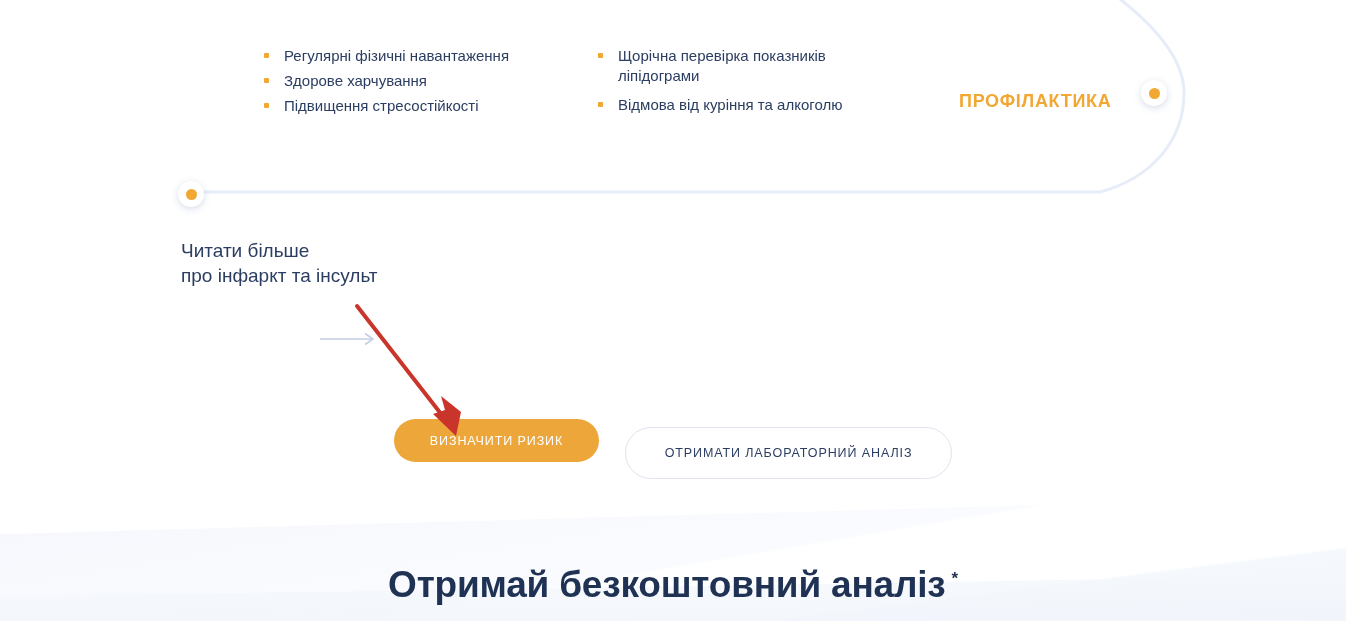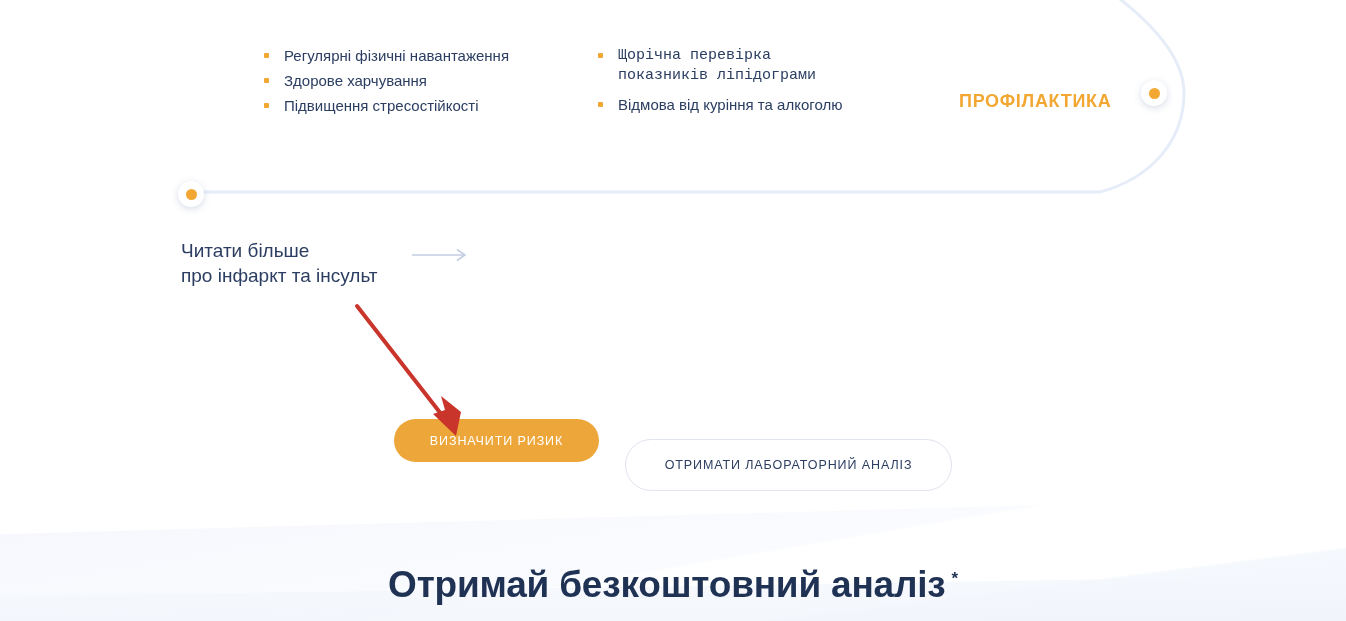--- a/index.html
+++ b/index.html
@@ -132,23 +132,24 @@
     border-radius: 1px;
     background: #f2a733;
   }
 
   
   .readmore {
     position: absolute;
     left: 181px;
     top: 238px;
     display: flex;
-    align-items: flex-start;
+    align-items: flex-end;
     gap: 34px;
     cursor: pointer;
+    flex-direction: column;
   }
   .readmore-text {
     font-size: 19px;
     line-height: 25px;
     color: #2b3d61;
     white-space: pre-line;
   }
   .readmore-arrow {
     margin-top: 10px;
   }
@@ -173,21 +174,21 @@
     width: 205px;
     height: 43px;
     border-radius: 26px;
     background: #eda63a;
     color: #ffffff;
     font-size: 12.5px;
     letter-spacing: 0.9px;
     font-weight: 400;
   }
   .btn-secondary {
-    margin-top: 20px;
+    margin-top: 8px;
     width: 327px;
     height: 52px;
     border-radius: 26px;
     background: #ffffff;
     border: 1px solid #dfe4ee;
     color: #2b3d61;
     font-size: 12.5px;
     letter-spacing: 0.9px;
   }
 
@@ -252,21 +253,21 @@
       </li>
       <li>
         <span class="dot"></span>
         <span>Підвищення стресостійкості</span>
       </li>
     </ul>
   </div>
 
   <div class="bullets col-b">
     <ul>
-      <li style="max-width:245px;margin-bottom:9px;font-family:Liberation Mono, monospace;">
+      <li style="max-width:245px;margin-bottom:9px;">
         <span class="dot"></span>
         <span>Щорічна перевірка показників ліпідограми</span>
       </li>
       <li>
         <span class="dot"></span>
         <span>Відмова від куріння та алкоголю</span>
       </li>
     </ul>
   </div>
 

